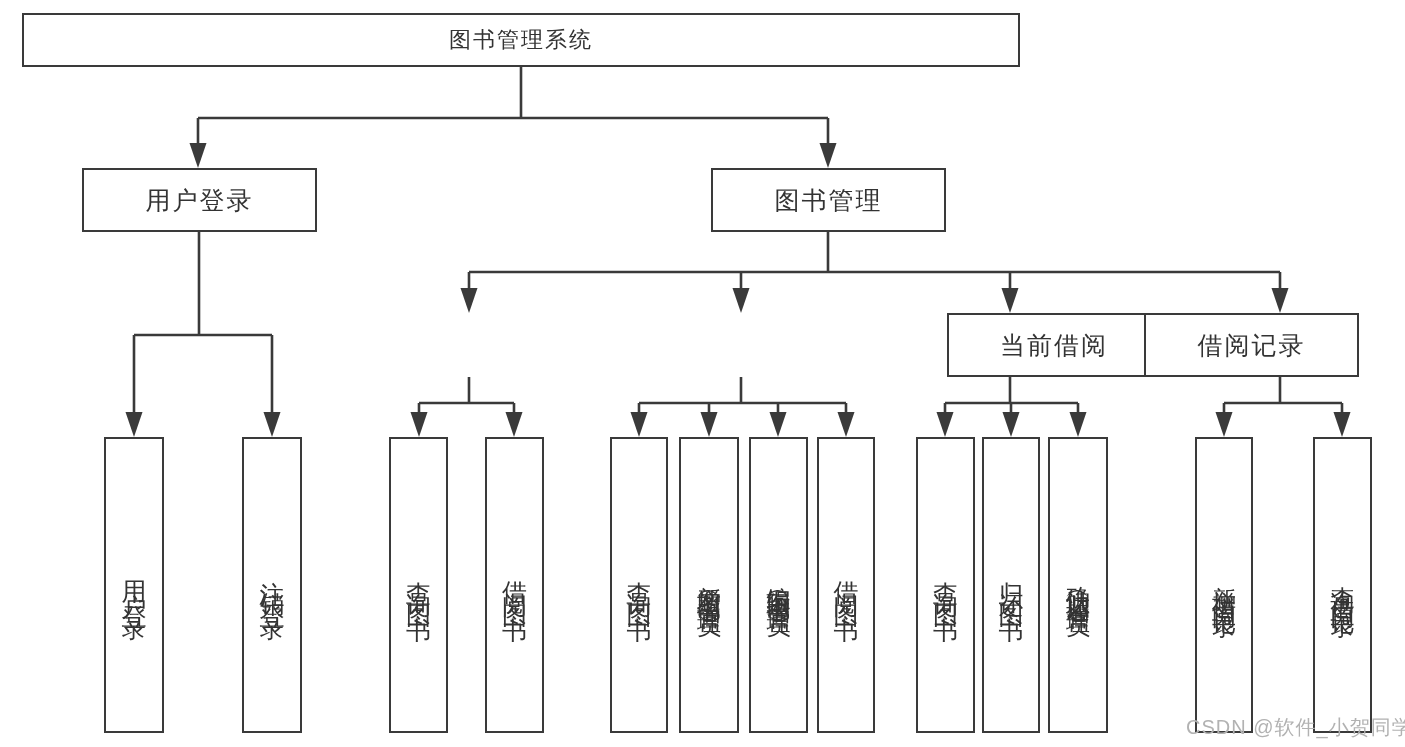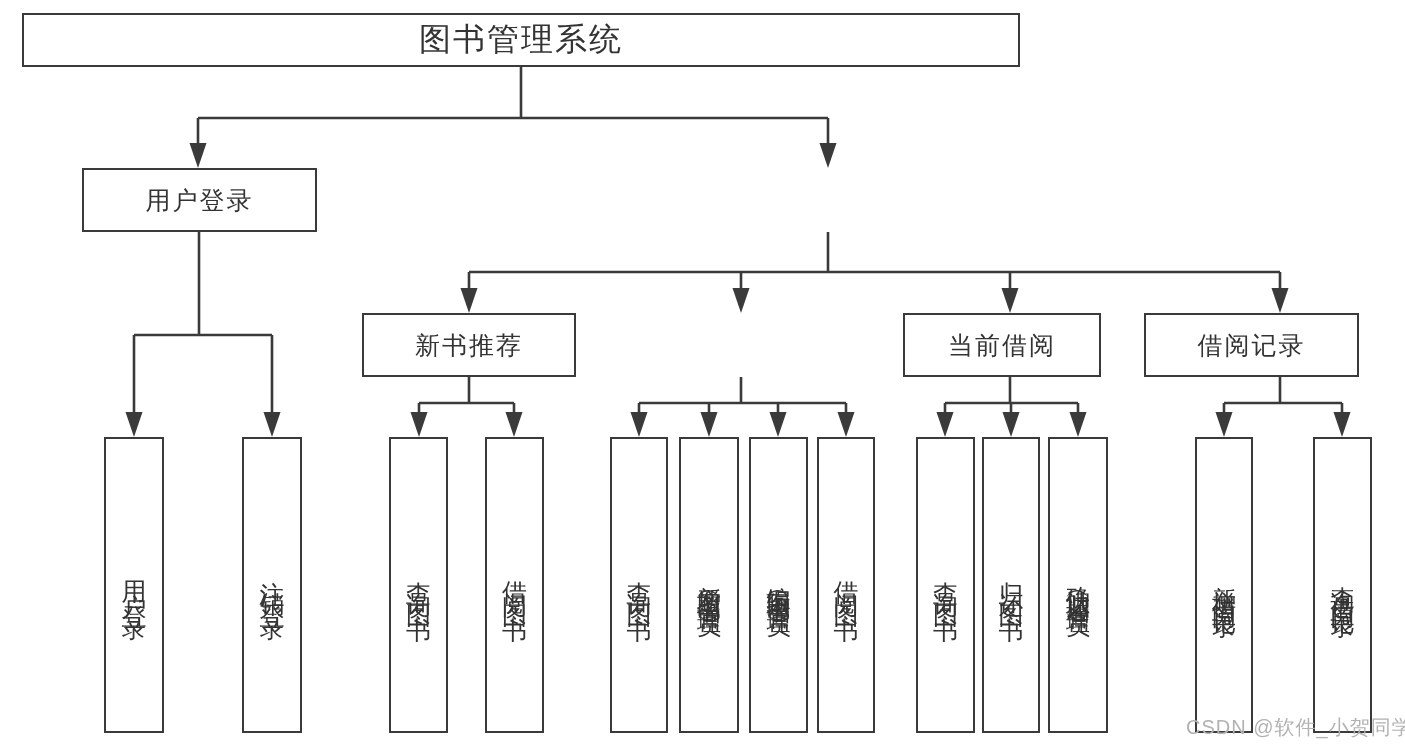--- a/index.html
+++ b/index.html
@@ -22,21 +22,21 @@
   svg.connectors polygon{fill:var(--line);stroke:none;}
   .box{
     position:absolute;
     box-sizing:border-box;
     border:2.5px solid var(--line);
     background:var(--background);
     display:flex;align-items:center;justify-content:center;
     color:var(--text);
   }
   .h-label{font-size:25px;letter-spacing:2px;white-space:nowrap;}
-  .root .h-label{font-size:32px;}
+  .root .h-label{font-size:22px;}
   .v-label{
     writing-mode:vertical-rl;
     text-orientation:mixed;
     white-space:nowrap;
     line-height:1;
   }
   .v-short{font-size:25px;letter-spacing:12px;}
   .v-med{font-size:24px;letter-spacing:6px;}
   .v-long{font-size:24px;letter-spacing:4px;}
   .watermark{
@@ -90,25 +90,25 @@
     <polygon points="1333.5,412 1350.5,412 1342,437"></polygon>
   </svg>
 
   <div class="box root" style="left:22px;top:13px;width:998px;height:54px">
     <span class="h-label">图书管理系统</span>
   </div>
 
   <div class="box" style="left:82px;top:168px;width:235px;height:64px">
     <span class="h-label">用户登录</span>
   </div>
+  <div class="box" style="left:711px;top:168px;width:235px;height:64px">
+    <span class="h-label">图书管理</span>
+  </div>
 
-  <div class="box" style="left:362px;top:313px;width:214px;height:64px">
-    <span class="h-label">新书推荐</span>
-  </div>
-  <div class="box" style="left:903px;top:313px;width:198px;height:64px">
+  <div class="box" style="left:947px;top:313px;width:214px;height:64px">
     <span class="h-label">当前借阅</span>
   </div>
   <div class="box" style="left:1144px;top:313px;width:215px;height:64px">
     <span class="h-label">借阅记录</span>
   </div>
 
   <div class="box" style="left:104px;top:437px;width:60px;height:296px">
     <span class="v-label v-short">用户登录</span>
   </div>
   <div class="box" style="left:242px;top:437px;width:60px;height:296px">

